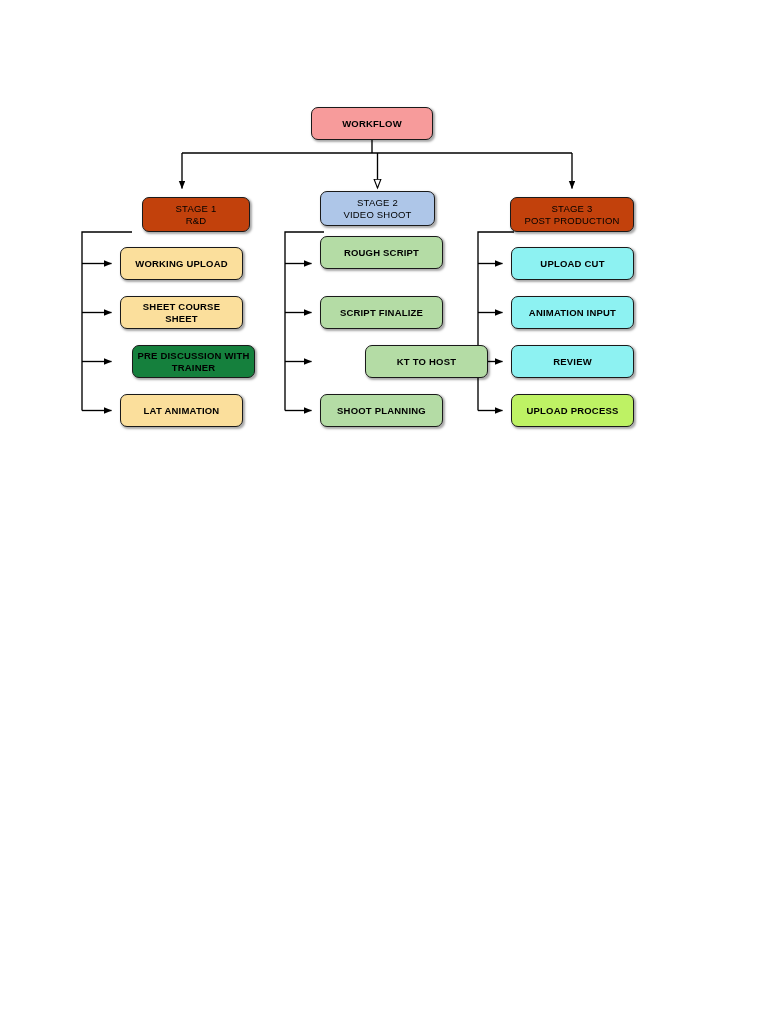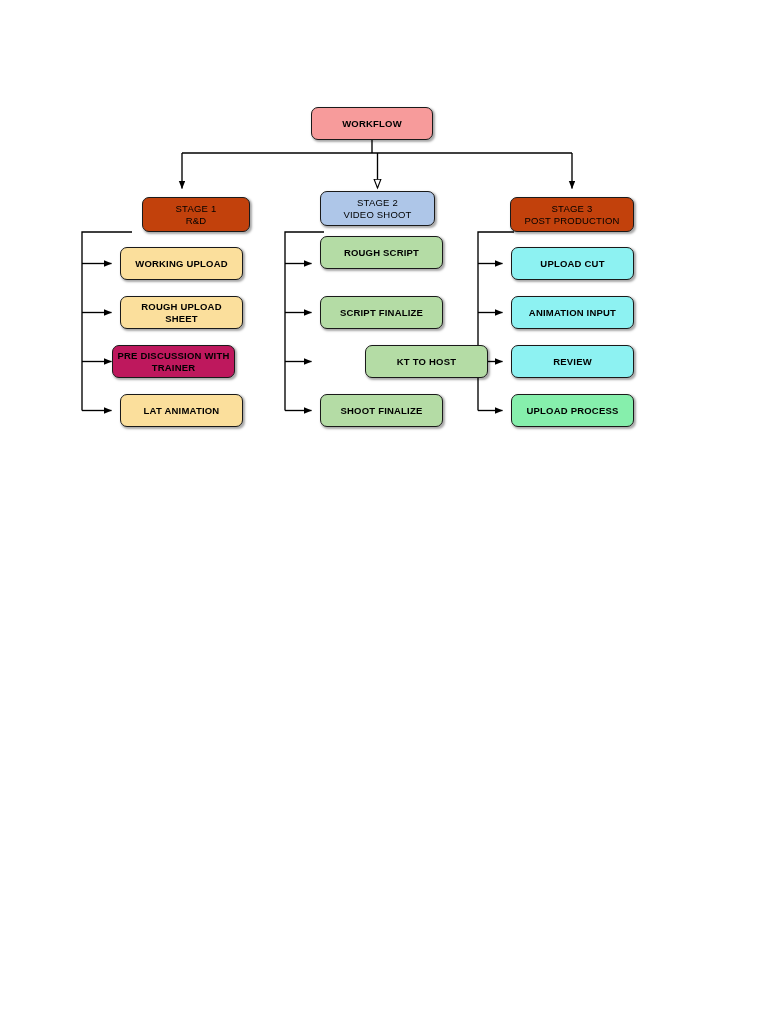--- a/index.html
+++ b/index.html
@@ -95,32 +95,32 @@
         <path d="M478,361.5 L502.5,361.5" marker-end="url(#arrow-filled)"></path>
         <path d="M478,410.5 L502.5,410.5" marker-end="url(#arrow-filled)"></path>
       </g>
   </svg>
 
   <div id="nodes">
       <div class="node node-root" style="left: 311px; top: 107px; width: 122px; height: 33px; background: rgb(247, 155, 155);">WORKFLOW</div>
       <div class="node node-stage" style="left: 128px; top: 197px; width: 108px; height: 35px; background: #c2410c; margin-left: 14px;">STAGE 1
 R&amp;D</div>
       <div class="node node-task" style="left: 120px; top: 247px; width: 123px; height: 33px; background: rgb(251, 223, 156);">WORKING UPLOAD</div>
-      <div class="node node-task" style="left: 120px; top: 296px; width: 123px; height: 33px; background: rgb(251, 223, 156);">ROUGH UPLOAD
+      <div class="node node-task" style="left: 120px; top: 296px; width: 123px; height: 33px; background: rgb(251, 223, 156);">SHEET COURSE
 SHEET</div>
-      <div class="node node-task" style="left: 112px; top: 345px; width: 123px; height: 33px; background: #be185d;">PRE DISCUSSION WITH
+      <div class="node node-task" style="left: 132px; top: 345px; width: 123px; height: 33px; background: #15803d;">PRE DISCUSSION WITH
 TRAINER</div>
       <div class="node node-task" style="left: 120px; top: 394px; width: 123px; height: 33px; background: rgb(251, 223, 156);">LAT ANIMATION</div>
       <div class="node node-stage" style="left: 320px; top: 191px; width: 115px; height: 35px; background: rgb(174, 198, 232);">STAGE 2
 VIDEO SHOOT</div>
       <div class="node node-task" style="left: 320px; top: 236px; width: 123px; height: 33px; background: rgb(180, 220, 165);">ROUGH SCRIPT</div>
       <div class="node node-task" style="left: 320px; top: 296px; width: 123px; height: 33px; background: rgb(180, 220, 165);">SCRIPT FINALIZE</div>
       <div class="node node-task" style="left: 320px; top: 345px; width: 123px; height: 33px; background: rgb(180, 220, 165); margin-left: 45px;">KT TO HOST</div>
-      <div class="node node-task" style="left: 320px; top: 394px; width: 123px; height: 33px; background: rgb(180, 220, 165);">SHOOT FINALIZE</div>
+      <div class="node node-task" style="left: 320px; top: 394px; width: 123px; height: 33px; background: rgb(180, 220, 165);">SHOOT PLANNING</div>
       <div class="node node-stage" style="left: 510px; top: 197px; width: 124px; height: 35px; background: #c2410c;">STAGE 3
 POST PRODUCTION</div>
       <div class="node node-task" style="left: 511px; top: 247px; width: 123px; height: 33px; background: rgb(141, 242, 242);">UPLOAD CUT</div>
       <div class="node node-task" style="left: 511px; top: 296px; width: 123px; height: 33px; background: rgb(141, 242, 242);">ANIMATION INPUT</div>
       <div class="node node-task" style="left: 511px; top: 345px; width: 123px; height: 33px; background: rgb(141, 242, 242);">REVIEW</div>
-      <div class="node node-task" style="left: 511px; top: 394px; width: 123px; height: 33px; background: #86efac;">UPLOAD PROCESS</div>
+      <div class="node node-task" style="left: 511px; top: 394px; width: 123px; height: 33px; background: #bef264;">UPLOAD PROCESS</div>
     </div>
 
 </div>
 
 </body></html>

